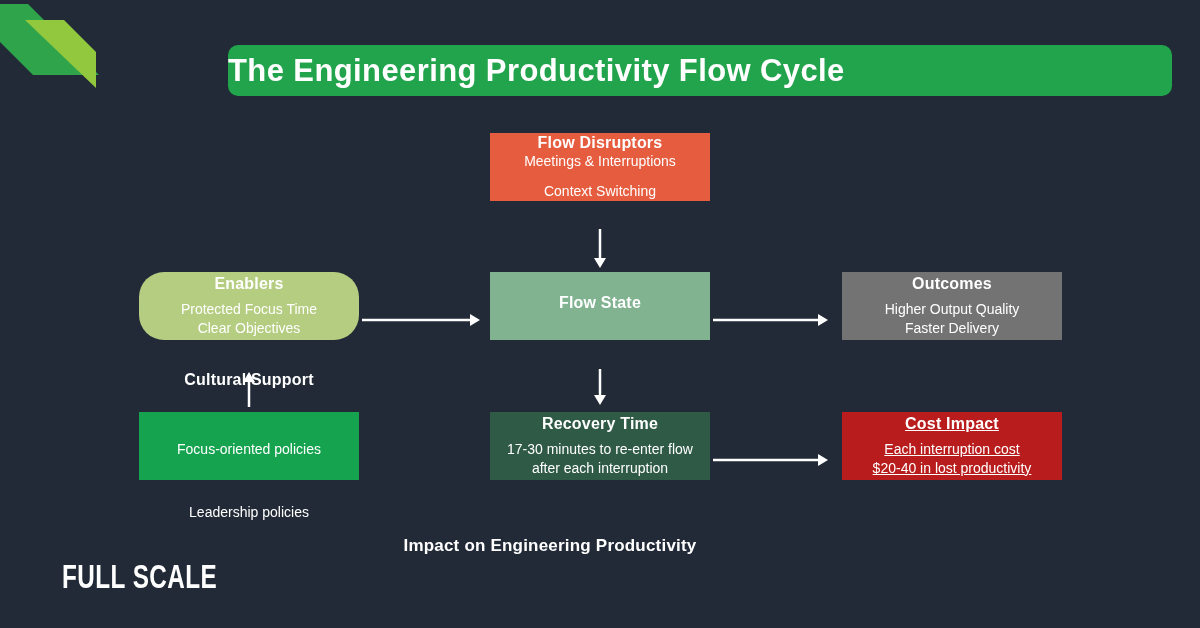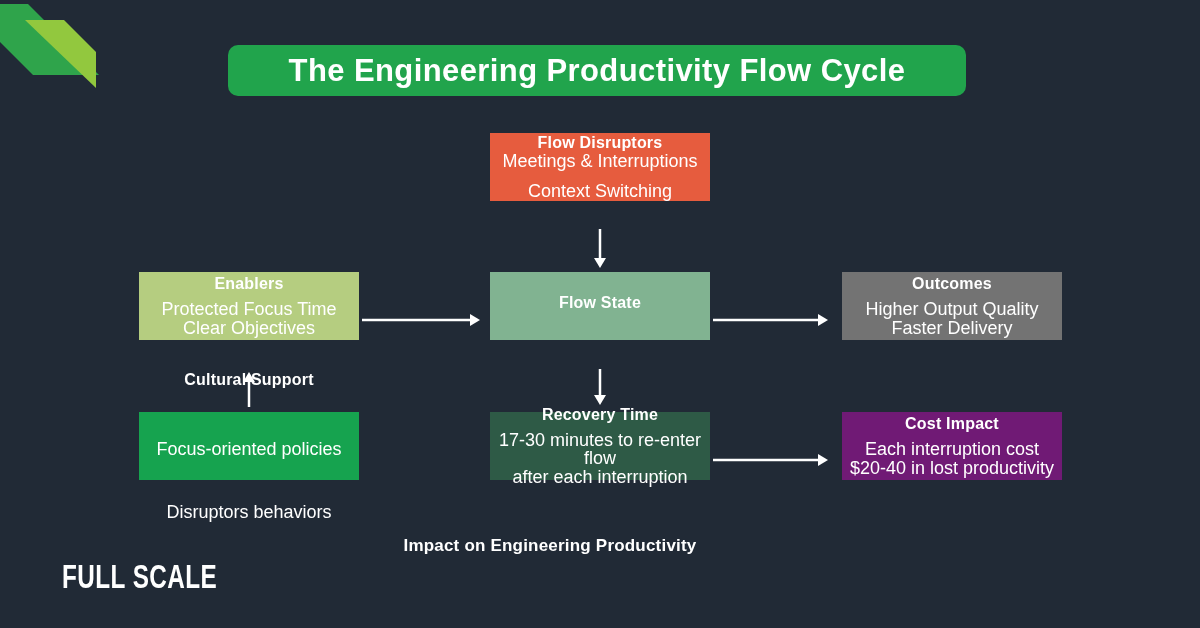--- a/index.html
+++ b/index.html
@@ -17,25 +17,25 @@
   .corner-mark {
     position: absolute;
     left: 0; top: 4px;
     width: 110px; height: 95px;
   }
 
   
   .title-banner {
     position: absolute;
     left: 228px; top: 45px;
-    width: 738px; height: 51px;
+    width: 944px; height: 51px;
     border-radius: 10px;
     display: flex;
     align-items: center;
-    justify-content: center;
+    justify-content: flex-start;
   }
   .title-banner .title-text {
     color: #ffffff;
     font-size: 31px;
     font-weight: bold;
     letter-spacing: 0.4px;
     white-space: nowrap;
   }
 
   
@@ -49,21 +49,21 @@
     text-align: center;
     color: #ffffff;
   }
   .node .node-title {
     font-size: 16px;
     font-weight: bold;
     letter-spacing: 0.2px;
     margin-bottom: 7px;
   }
   .node .node-line {
-    font-size: 18px;
+    font-size: 14px;
     line-height: 18.5px;
   }
   .node.tight .node-title { margin-bottom: 0; }
   .node.tight .node-line + .node-line { margin-top: 12px; }
 
   .pos-flow-disruptors  { left: 490px; top: 133px; }
   .pos-enablers         { left: 139px; top: 272px; }
   .pos-flow-state       { left: 490px; top: 272px; }
   .pos-outcomes         { left: 842px; top: 272px; }
   .pos-cultural-support { left: 139px; top: 412px; }
@@ -143,49 +143,49 @@
       <polygon points="818,454 818,466 828,460" stroke="none"></polygon>
     </g>
   </svg>
 
   <div class="node tight pos-flow-disruptors" style="background-color: rgb(230, 92, 62);">
     <div class="node-title">Flow Disruptors</div>
     <div class="node-line">Meetings &amp; Interruptions</div>
     <div class="node-line">Context Switching</div>
   </div>
 
-  <div class="node pos-enablers" style="background-color: rgb(181, 205, 128);">
+  <div class="node pos-enablers" style="background-color: rgb(181, 205, 128); border-radius: 25px;">
     <div class="node-title">Enablers</div>
     <div class="node-line">Protected Focus Time</div>
     <div class="node-line">Clear Objectives</div>
   </div>
 
   <div class="node pos-flow-state" style="background-color: rgb(129, 179, 145);">
     <div class="node-title">Flow State</div>
   </div>
 
   <div class="node pos-outcomes" style="background-color: #737373;">
     <div class="node-title">Outcomes</div>
     <div class="node-line">Higher Output Quality</div>
     <div class="node-line">Faster Delivery</div>
   </div>
 
   <div class="node pos-cultural-support" style="background-color: rgb(22, 163, 79); gap: 44px;">
     <div class="node-title">Cultural Support</div>
     <div class="node-line">Focus-oriented policies</div>
-    <div class="node-line">Disruptors behaviors</div>
+    <div class="node-line">Leadership policies</div>
   </div>
 
   <div class="node pos-recovery-time" style="background-color: rgb(46, 90, 70);">
     <div class="node-title">Recovery Time</div>
     <div class="node-line">17-30 minutes to re-enter flow</div>
     <div class="node-line">after each interruption</div>
   </div>
 
-  <div class="node pos-cost-impact" style="background-color: #701a75;">
+  <div class="node pos-cost-impact" style="background-color: #b91c1c; text-decoration: underline;">
     <div class="node-title">Cost Impact</div>
     <div class="node-line">Each interruption cost</div>
     <div class="node-line">$20-40 in lost productivity</div>
   </div>
 
   <div class="caption">Impact on Engineering Productivity</div>
 
   <div class="wordmark">FULL SCALE</div>
 
 </div>

